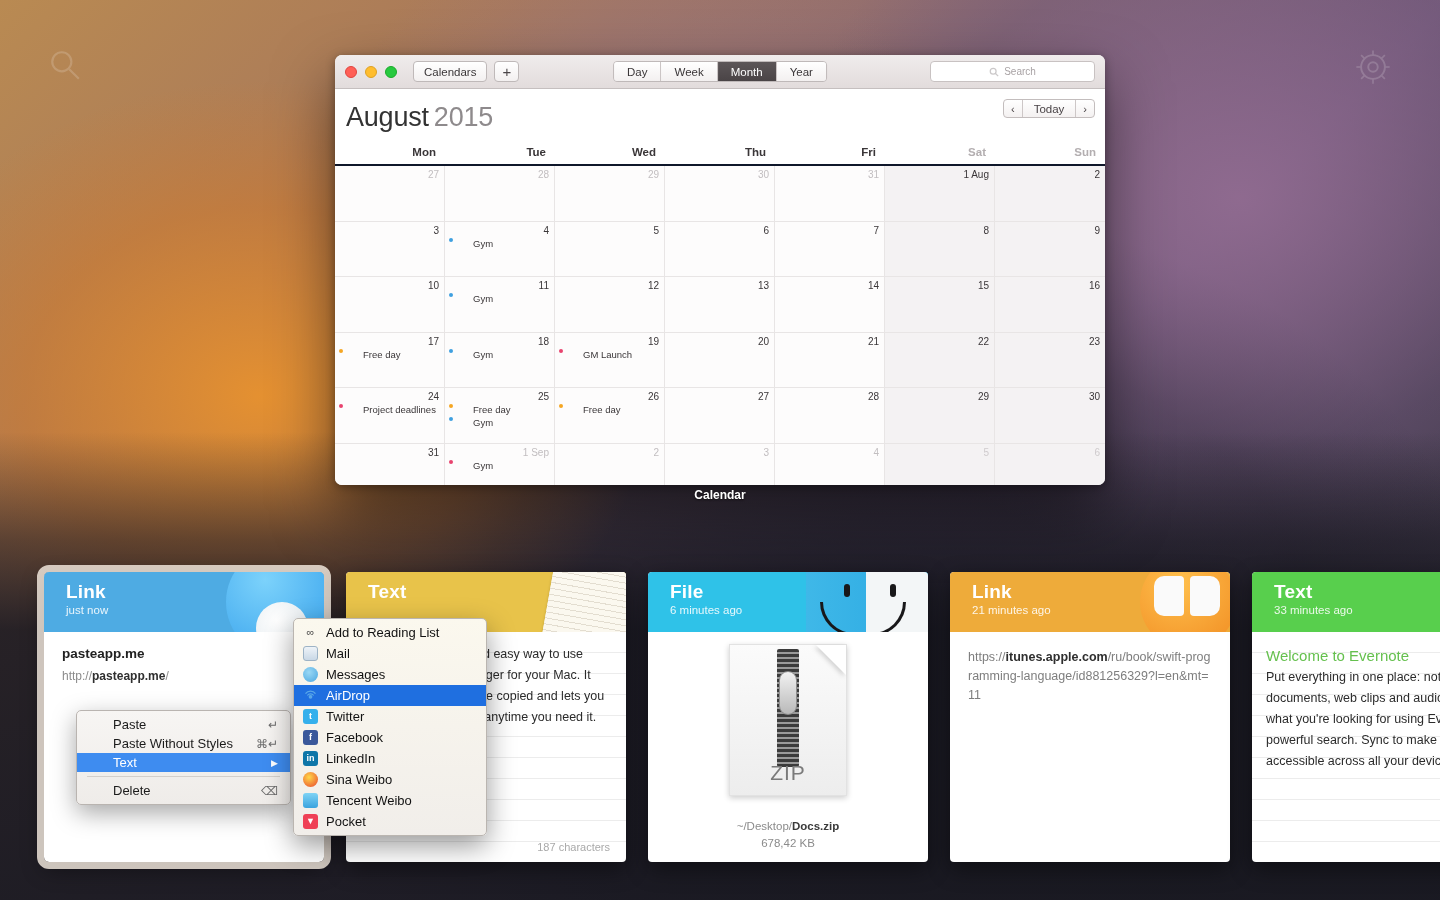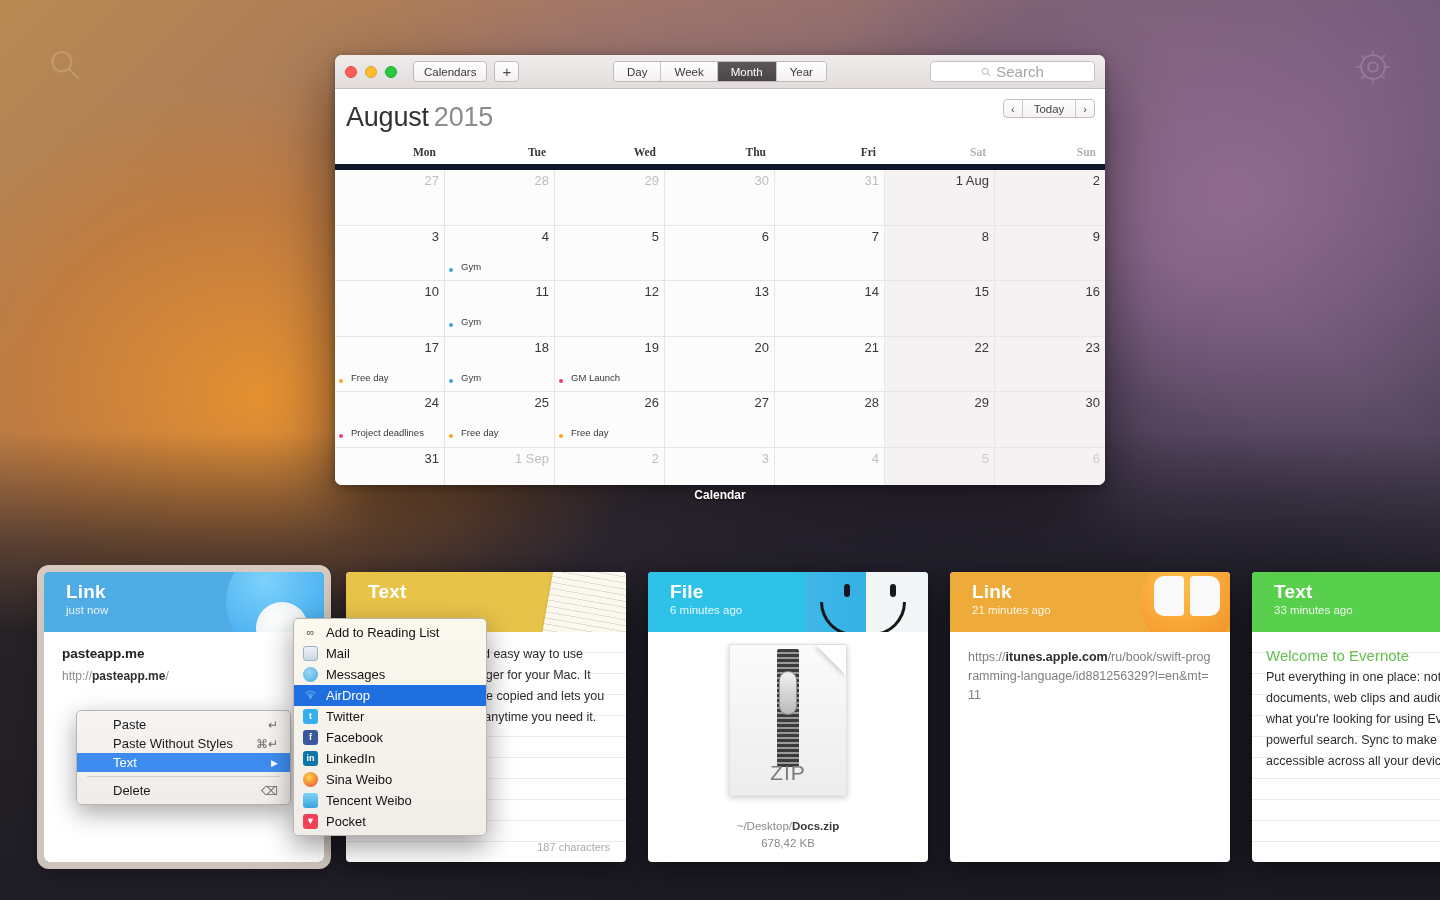--- a/index.html
+++ b/index.html
@@ -68,21 +68,21 @@
   }
   .seg:last-child{ border-right:none; }
   .seg.active{ background:linear-gradient(#5c5658,#4a4446); color:#fff; }
 
   #search-box{
     position:absolute; right:10px; width:165px; height:21px;
     background:#fff; border:1px solid #c8c2c2; border-radius:4px;
     display:flex; align-items:center; justify-content:center; gap:5px;
   }
   #search-box .sicon{ width:10px; height:10px; opacity:.45; }
-  #search-text{ font-size:15px; color:#a8a2a4; }
+  #search-text{ font-size:10px; color:#a8a2a4; }
 
   
   #cal-header{ height:57px; position:relative; background:#fff; }
   #month-title{
     position:absolute; left:11px; top:13px; font-size:27px; color:#333;
     font-weight:400; letter-spacing:-.2px;
   }
   #month-title .yr{ color:#8e8a8c; margin-left:5px; }
   #nav-group{
     position:absolute; right:10px; top:10px; display:flex; height:19px;
@@ -91,39 +91,39 @@
   }
   .nav-b{
     font-size:11px; color:#4a4447; display:flex; align-items:center;
     justify-content:center; padding:0 7px; border-right:1px solid #cdc7c7;
   }
   .nav-b:last-child{ border-right:none; }
   #nav-today{ padding:0 11px; font-size:11.5px; }
 
   #weekday-row{
     display:grid; grid-template-columns:repeat(7,1fr);
-    border-bottom:6px solid #0f172a; background:#fff;font-family:Liberation Serif, serif;
+    border-bottom:2px solid #0f172a; background:#fff;
   }
   .wd{
     text-align:right; padding:0 9px 6px 0; font-size:11.5px;
     font-weight:bold; color:#3a3638;
   }
   .wd.weekend{ color:#b3aeb0; }
 
   #grid{ display:grid; grid-template-columns:repeat(7,1fr); grid-auto-rows:55.5px; }
   .cell{
     border-right:1px solid #e8e5e5; border-bottom:1px solid #e8e5e5;
     padding:3px 5px 0 4px; position:relative; overflow:hidden; background:#fdfcfc;
   }
   .cell.weekend{ background:#f4f2f3; }
   .cell:nth-child(7n){ border-right:none; }
-  .daynum{ display:block; text-align:right; font-size:13px; color:#3a3638; }
+  .daynum{ display:block; text-align:right; font-size:10px; color:#3a3638; }
   .cell.dim .daynum{ color:#c2bec0; }
   .cell.dim.weekend .daynum{ color:#cfcbcd; }
-  .ev{ display:flex; align-items:flex-end; gap:8px; font-size:9.5px; color:#3a3638; margin-top:17px; line-height:11px;}
+  .ev{ display:flex; align-items:flex-start; gap:20px; font-size:9.5px; color:#3a3638; margin-top:2px; line-height:11px;}
   .dot{ width:4px; height:4px; border-radius:50%; flex:0 0 auto; }
 
   #cal-label{
     position:absolute; left:335px; top:488px; width:770px; text-align:center;
     font-size:12px; font-weight:bold; color:#fff; text-shadow:0 1px 2px rgba(0,0,0,.65);
   }
 
   
   #cards{
     position:absolute; left:44px; top:572px; display:flex; gap:22px; align-items:flex-start;

